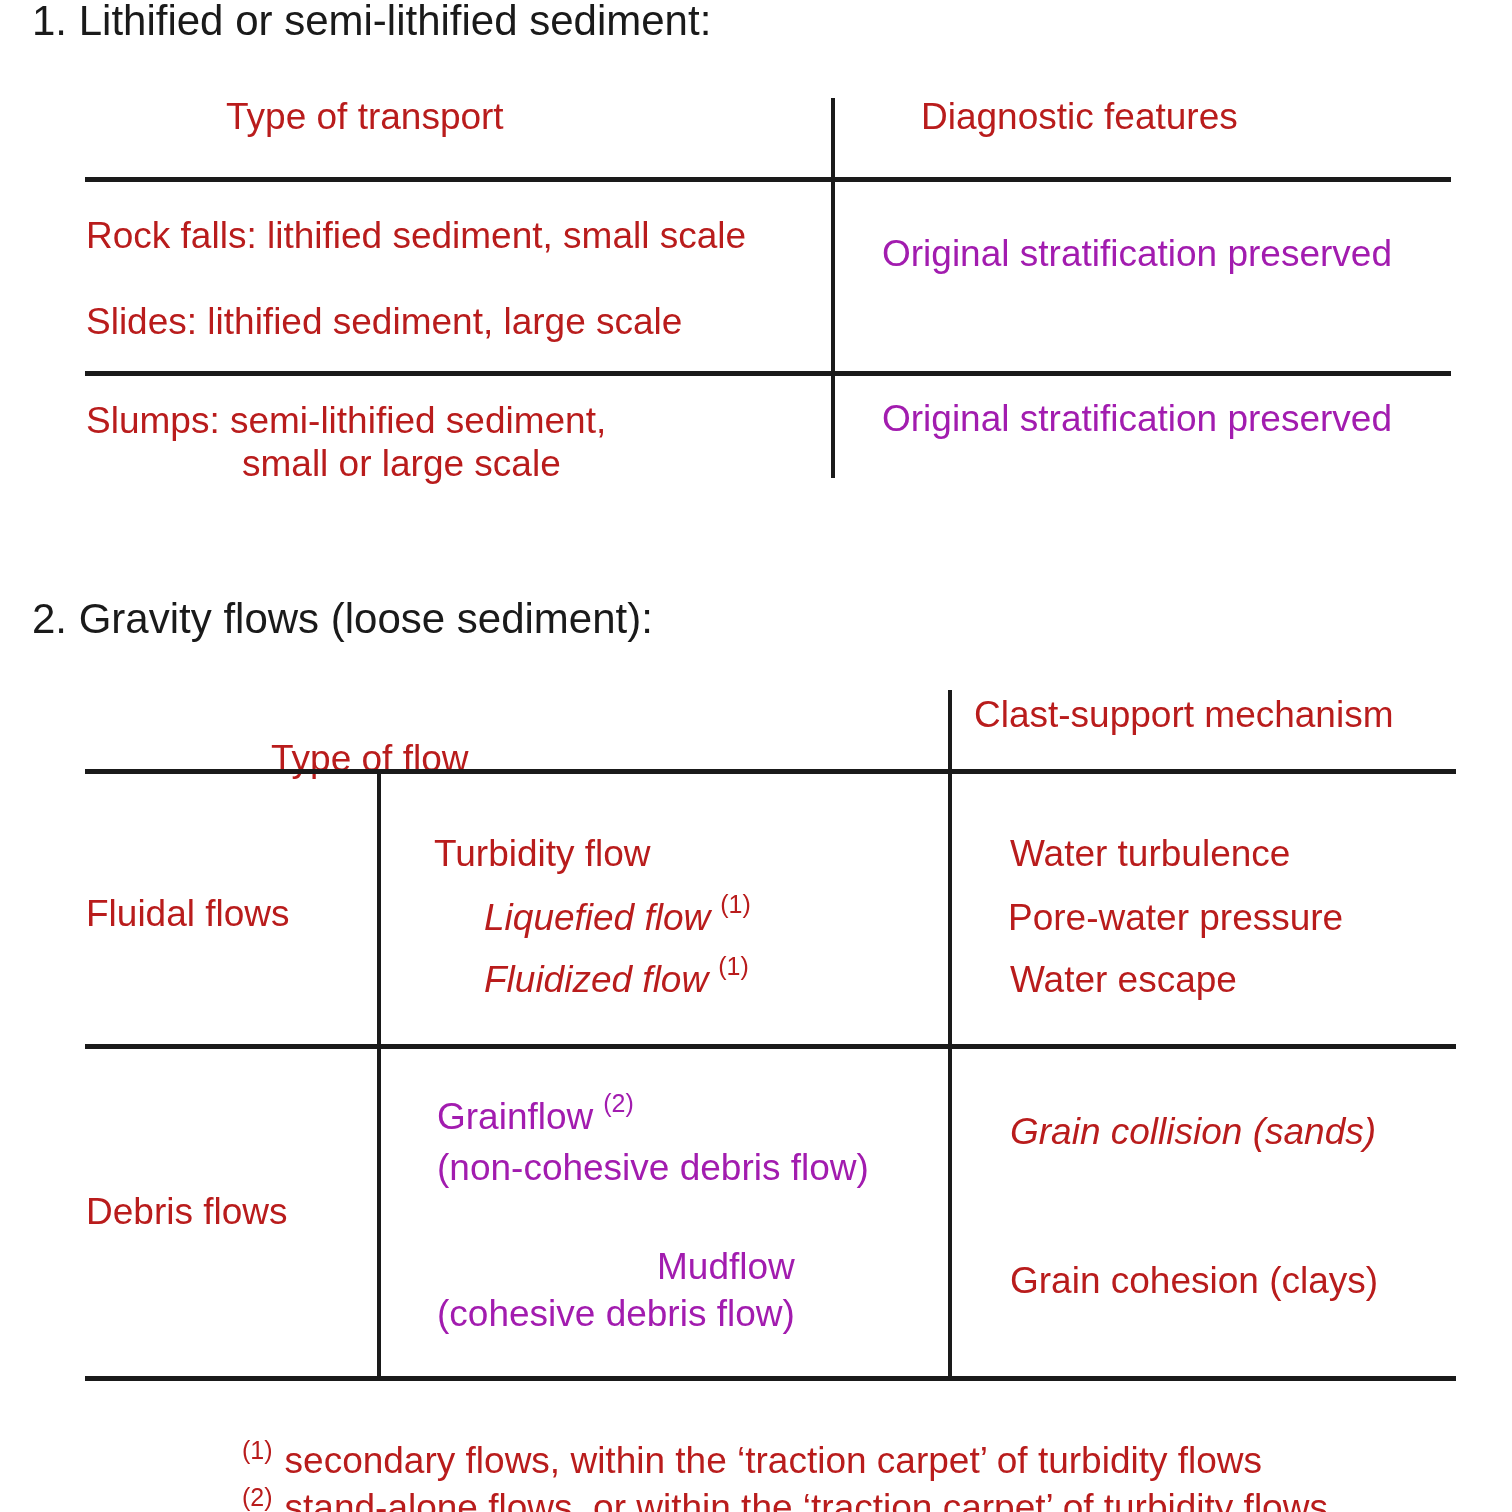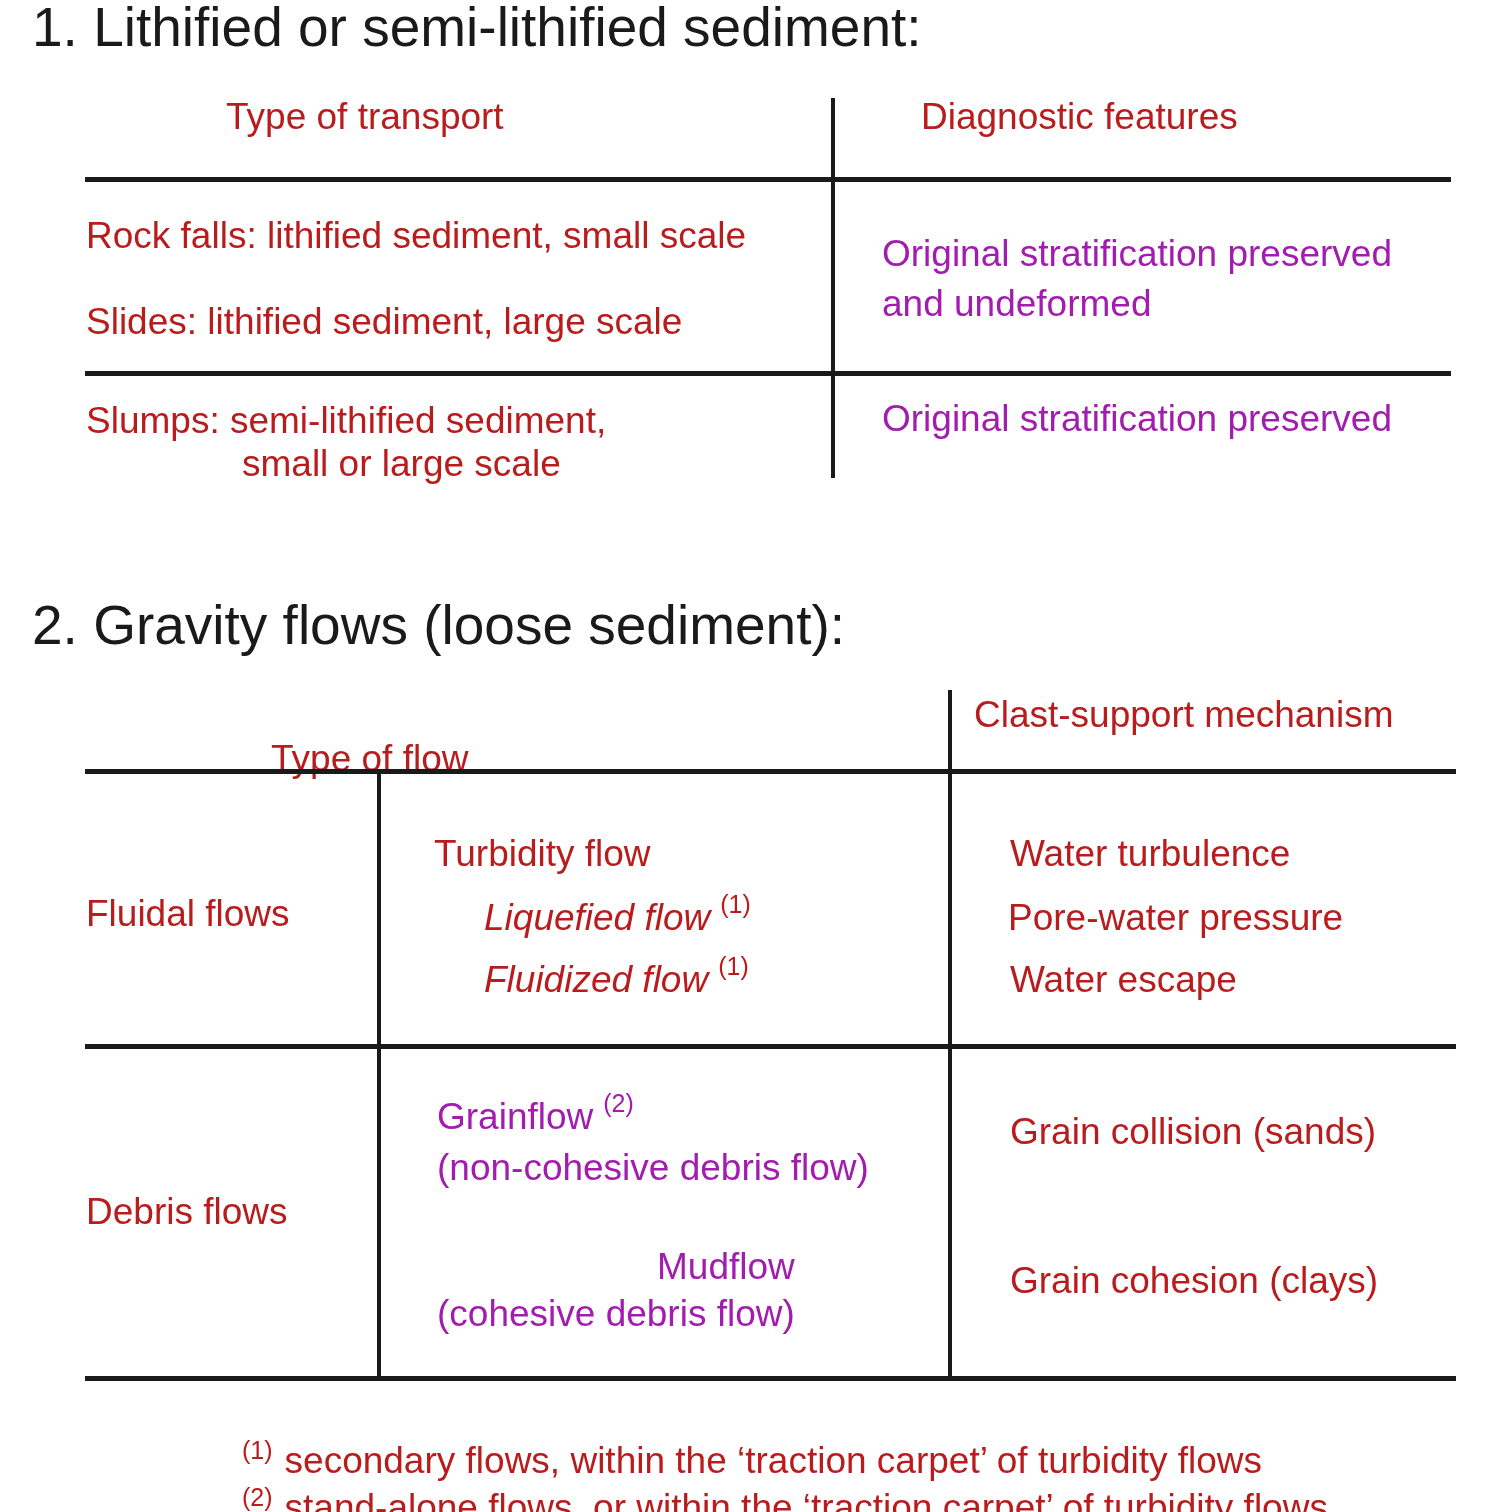--- a/index.html
+++ b/index.html
@@ -17,21 +17,21 @@
   }
   .t {
     position: absolute;
     font-size: 37px;
     line-height: 1;
     white-space: nowrap;
     color: #b91c1c;
   }
   .heading {
     position: absolute;
-    font-size: 55px;
+    font-size: 42px;
     line-height: 1;
     white-space: nowrap;
     color: #1a1a1a;
   }
   .block { position: absolute; white-space: nowrap; font-size: 37px; color: #a21caf; }
   .block div { white-space: nowrap; }
   .lh50 div { line-height: 50px; }
   .lh47 div { line-height: 47px; }
   .lh45 div { line-height: 45px; }
   .italic { font-style: italic; }
@@ -68,21 +68,20 @@
 <div class="t" style="left:921px; top:98px;">Diagnostic features</div>
 
 <div class="hr" style="left:85px; top:177px; width:1366px;"></div>
 <div class="hr" style="left:85px; top:371px; width:1366px;"></div>
 <div class="vr" style="left:831px; top:98px; height:380px;"></div>
 
 <div class="t" style="left:86px; top:217px;">Rock falls: lithified sediment, small scale</div>
 <div class="t" style="left:86px; top:303px;">Slides: lithified sediment, large scale</div>
 <div class="block lh50" style="left:882px; top:229px;">
   <div>Original stratification preserved</div>
-  <div>and undeformed</div>
 </div>
 
 <div class="t" style="left:86px; top:402px;">Slumps: semi-lithified sediment,</div>
 <div class="t" style="left:242px; top:445px;">small or large scale</div>
 <div class="block lh45" style="left:882px; top:396px;">
   <div>Original stratification preserved</div>
 </div>
 
 <div class="heading" style="left:32px; top:598px;">2. Gravity flows (loose sediment):</div>
 
@@ -116,21 +115,21 @@
     <span>Grainflow</span><span class="sup">(2)</span>
   </div>
   <div>(non-cohesive debris flow)</div>
 </div>
 
 <div class="block lh47" style="left:437px; top:1243px;text-align:right;">
   <div>Mudflow</div>
   <div>(cohesive debris flow)</div>
 </div>
 
-<div class="t" style="left:1010px; top:1113px;">Grain collision (sands)</div>
+<div class="t" style="left:1010px; top:1113px;font-style:italic;">Grain collision (sands)</div>
 <div class="t" style="left:1010px; top:1262px;">Grain cohesion (clays)</div>
 
 <div class="t" style="left:242px; top:1442px;">
   <span class="fnsup">(1)</span><span>secondary flows, within the ‘traction carpet’ of turbidity flows</span>
 </div>
 <div class="t" style="left:242px; top:1489px;">
   <span class="fnsup">(2)</span><span>stand-alone flows, or within the ‘traction carpet’ of turbidity flows</span>
 </div>
 
 </body></html>

